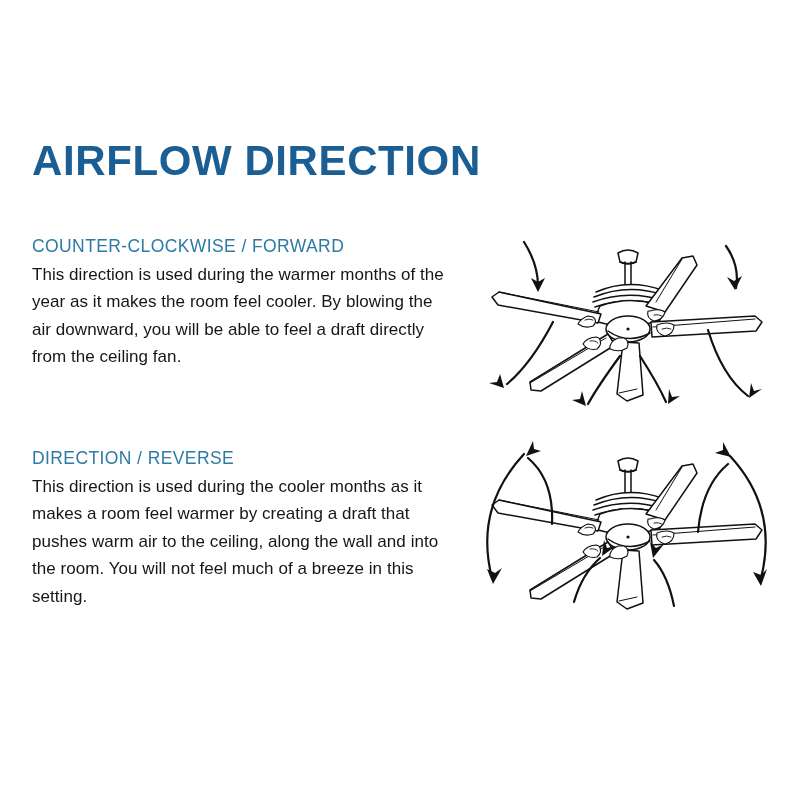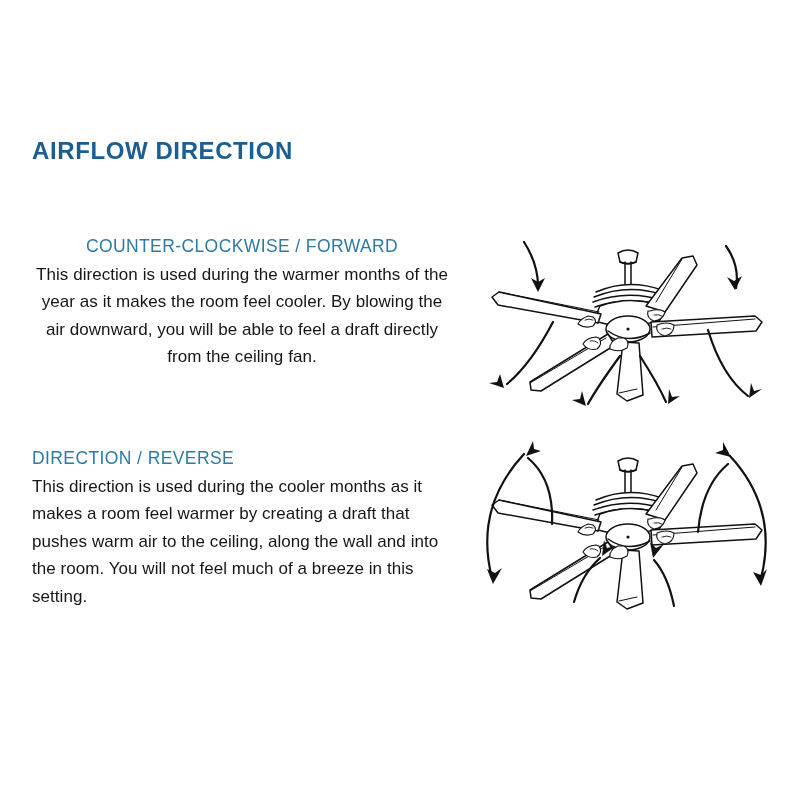--- a/index.html
+++ b/index.html
@@ -19,35 +19,35 @@
     position: absolute;
     inset: 0;
     background: #ffffff;
   }
 
   
   .page-title {
     position: absolute;
     left: 32px;
     top: 138px;
-    font-size: 24px;
+    font-size: 42px;
     font-weight: bold;
     letter-spacing: 0.6px;
     color: #1b5e93;
     line-height: 1.1;
     white-space: nowrap;
   }
 
   
   .section {
     position: absolute;
     left: 32px;
     width: 420px;
   }
-  .section-1 { top: 236px; text-align: center; }
+  .section-1 { top: 236px; }
   .section-2 { top: 448px; }
 
   .section-heading {
     font-size: 17.5px;
     font-weight: normal;
     color: #2d7ba5;
     letter-spacing: 0.4px;
     margin: 0 0 3px 0;
     line-height: 1.25;
     white-space: nowrap;

